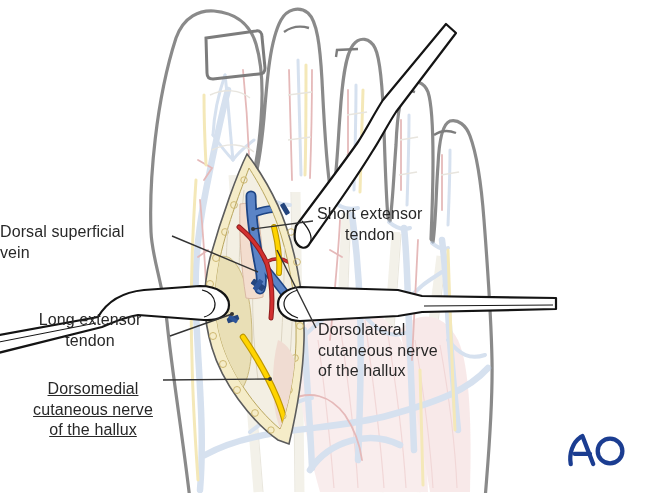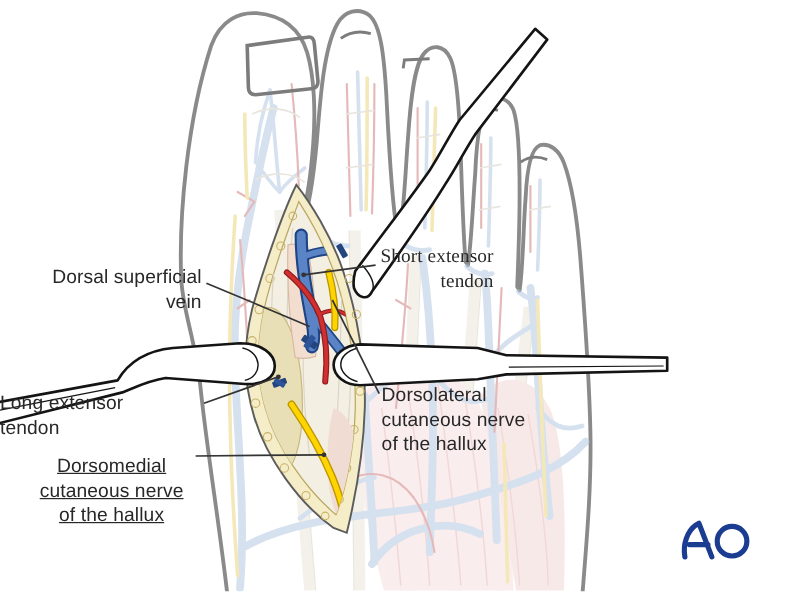--- a/index.html
+++ b/index.html
@@ -1,23 +1,23 @@
 <!DOCTYPE html>
 <html><head>
 <meta charset="utf-8">
 <style>
   html,body{margin:0;padding:0;background:#fff;}
   #stage{position:relative;width:665px;height:493px;background:#ffffff;overflow:hidden;
          font-family:"Liberation Sans",sans-serif;}
   #stage svg.base{position:absolute;left:0;top:0;}
   .label{position:absolute;font-size:16px;line-height:20.5px;color:#282828;
          white-space:pre-line;letter-spacing:.1px;}
-  #lab-vein {top:222px;left:0;width:168px;text-align:right;}
-  #lab-short{top:204px;left:317px;text-align:right;font-family:Liberation Serif, serif;}
-  #lab-long {top:327px;left:0;width:180px;text-align:left;}
+  #lab-vein {top:222px;left:0;width:168px;}
+  #lab-short{top:204px;left:317px;text-align:center;}
+  #lab-long {top:310px;left:0;width:180px;text-align:center;}
   #lab-dmed {top:379px;left:0;width:186px;text-align:center;text-decoration:underline;}
   #lab-dlat {top:320px;left:318px;text-align:left;}
   #ao-logo{position:absolute;left:567px;top:433px;width:58px;height:36px;}
   .sr{position:absolute;width:1px;height:1px;overflow:hidden;clip:rect(0 0 0 0);white-space:nowrap;}
 </style>
 </head>
 <body>
 
 <div id="stage">
 

